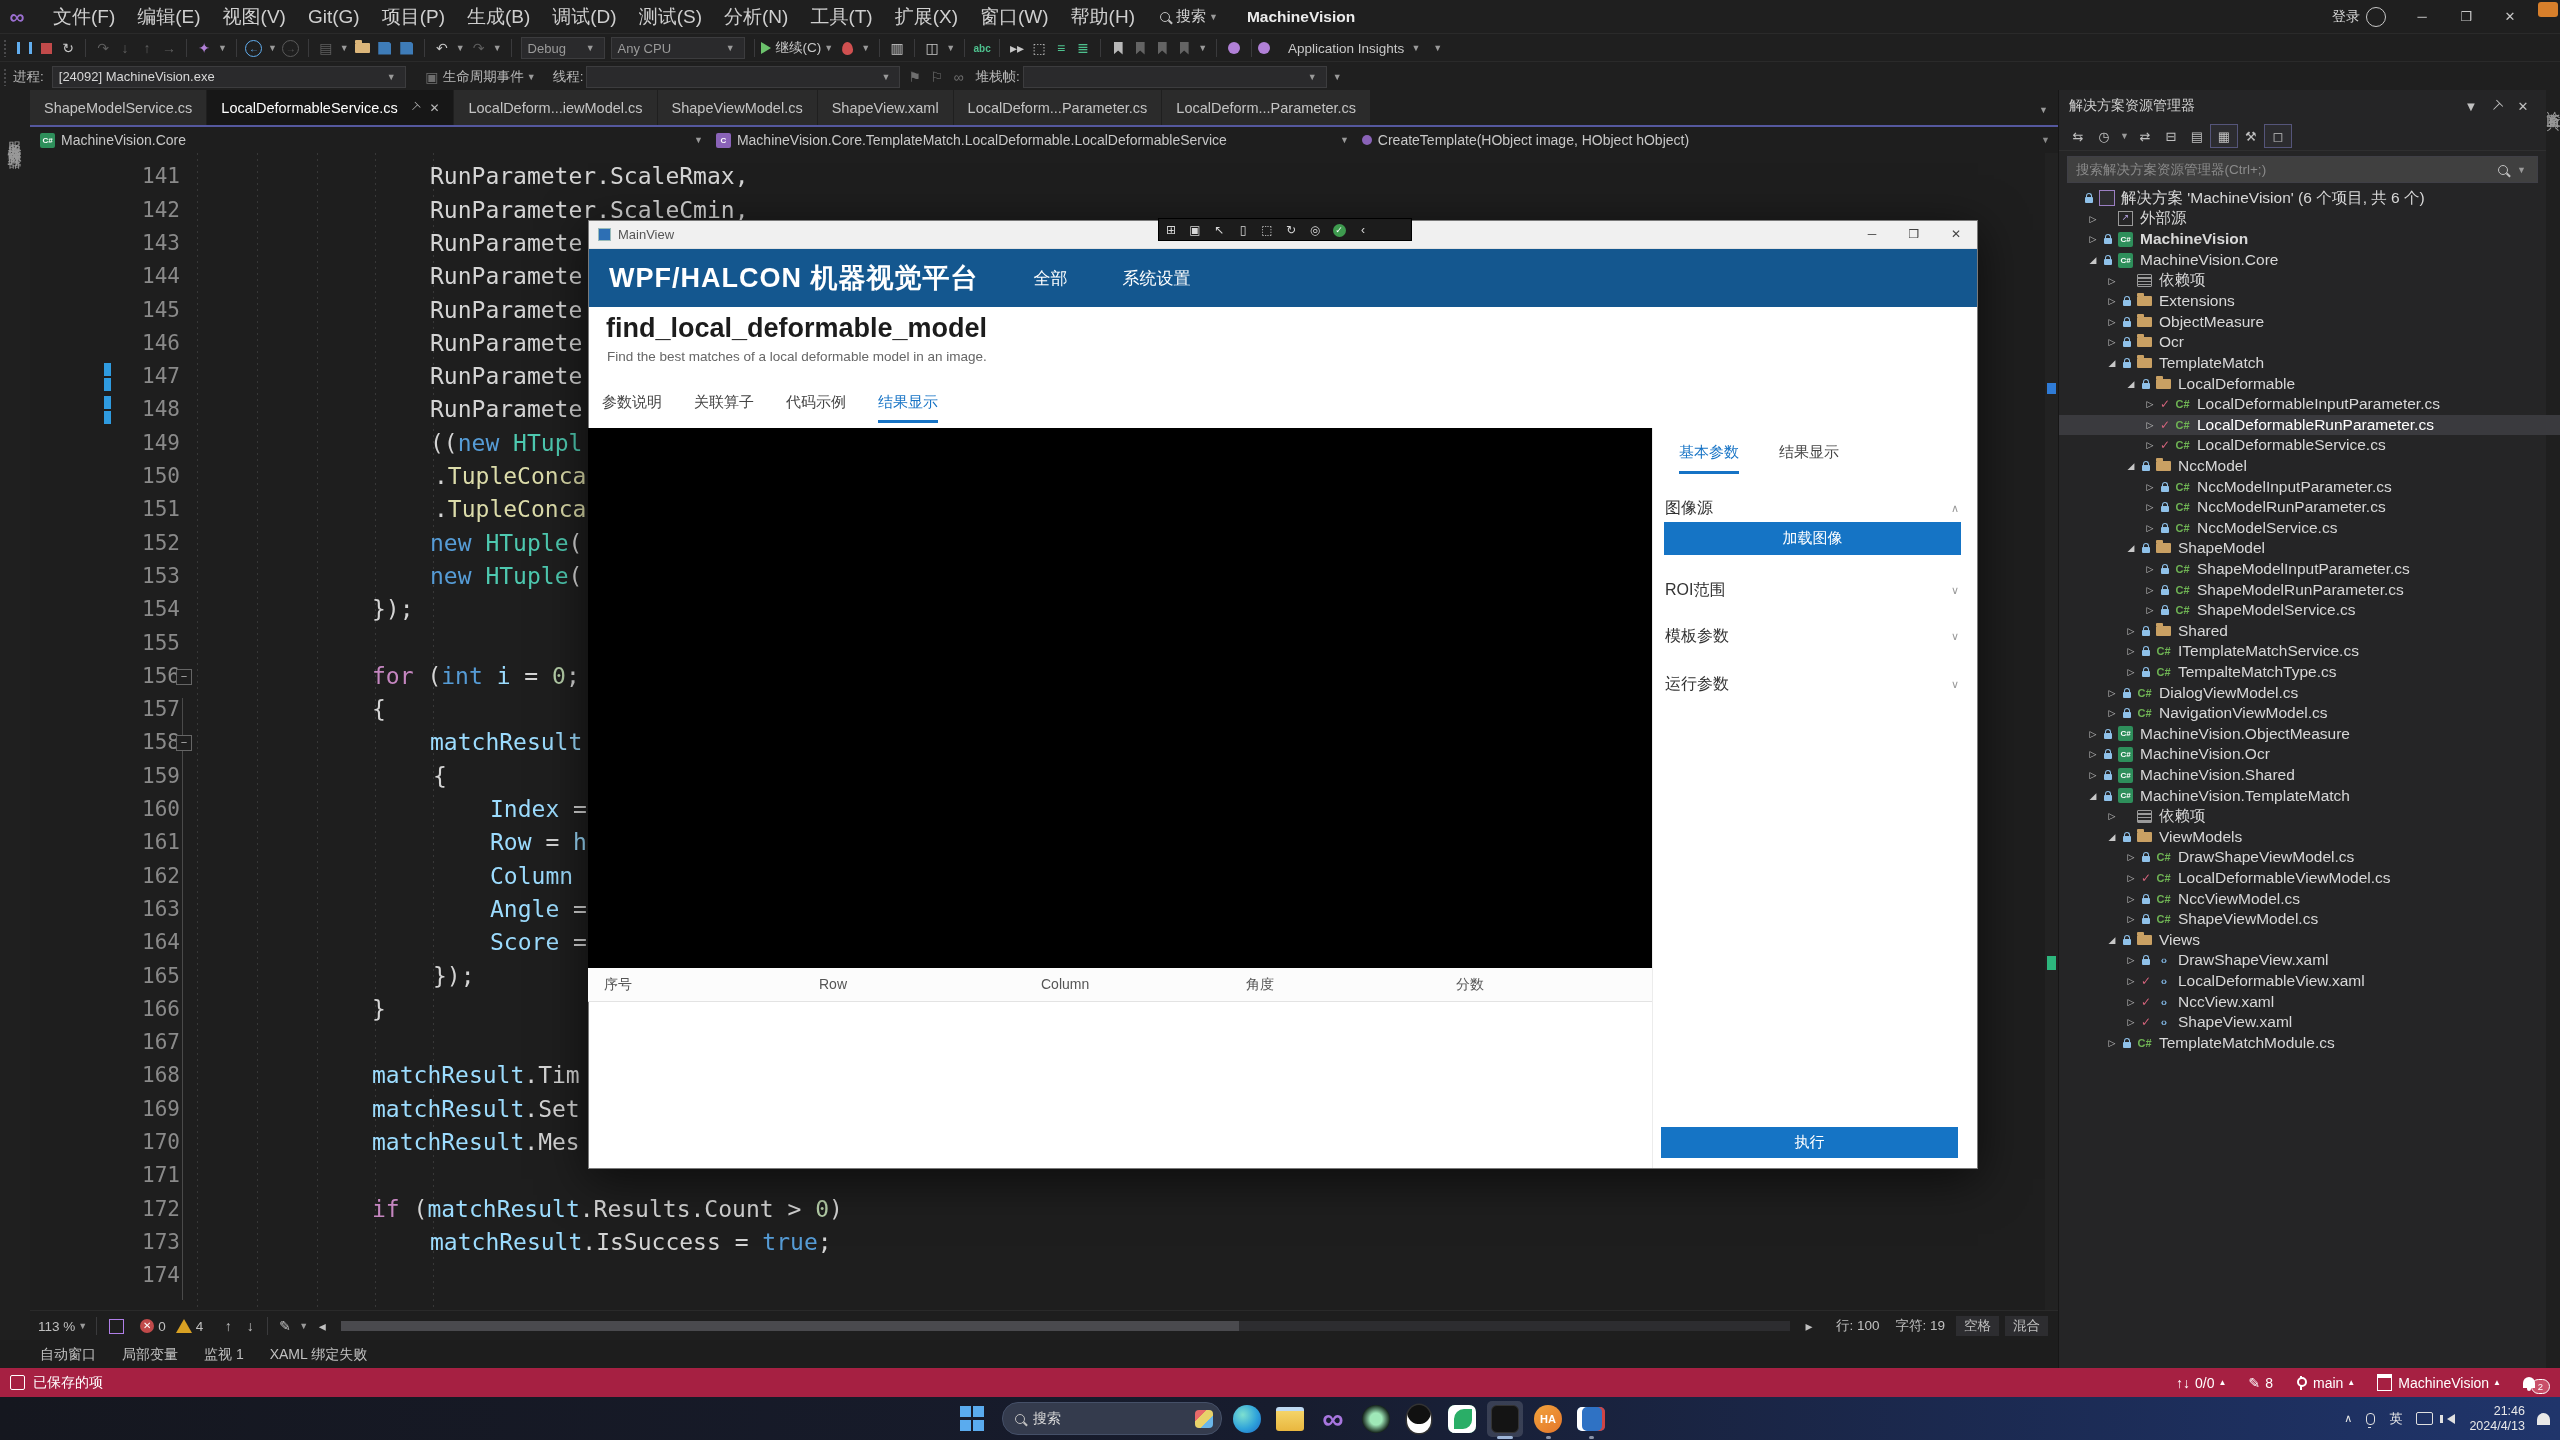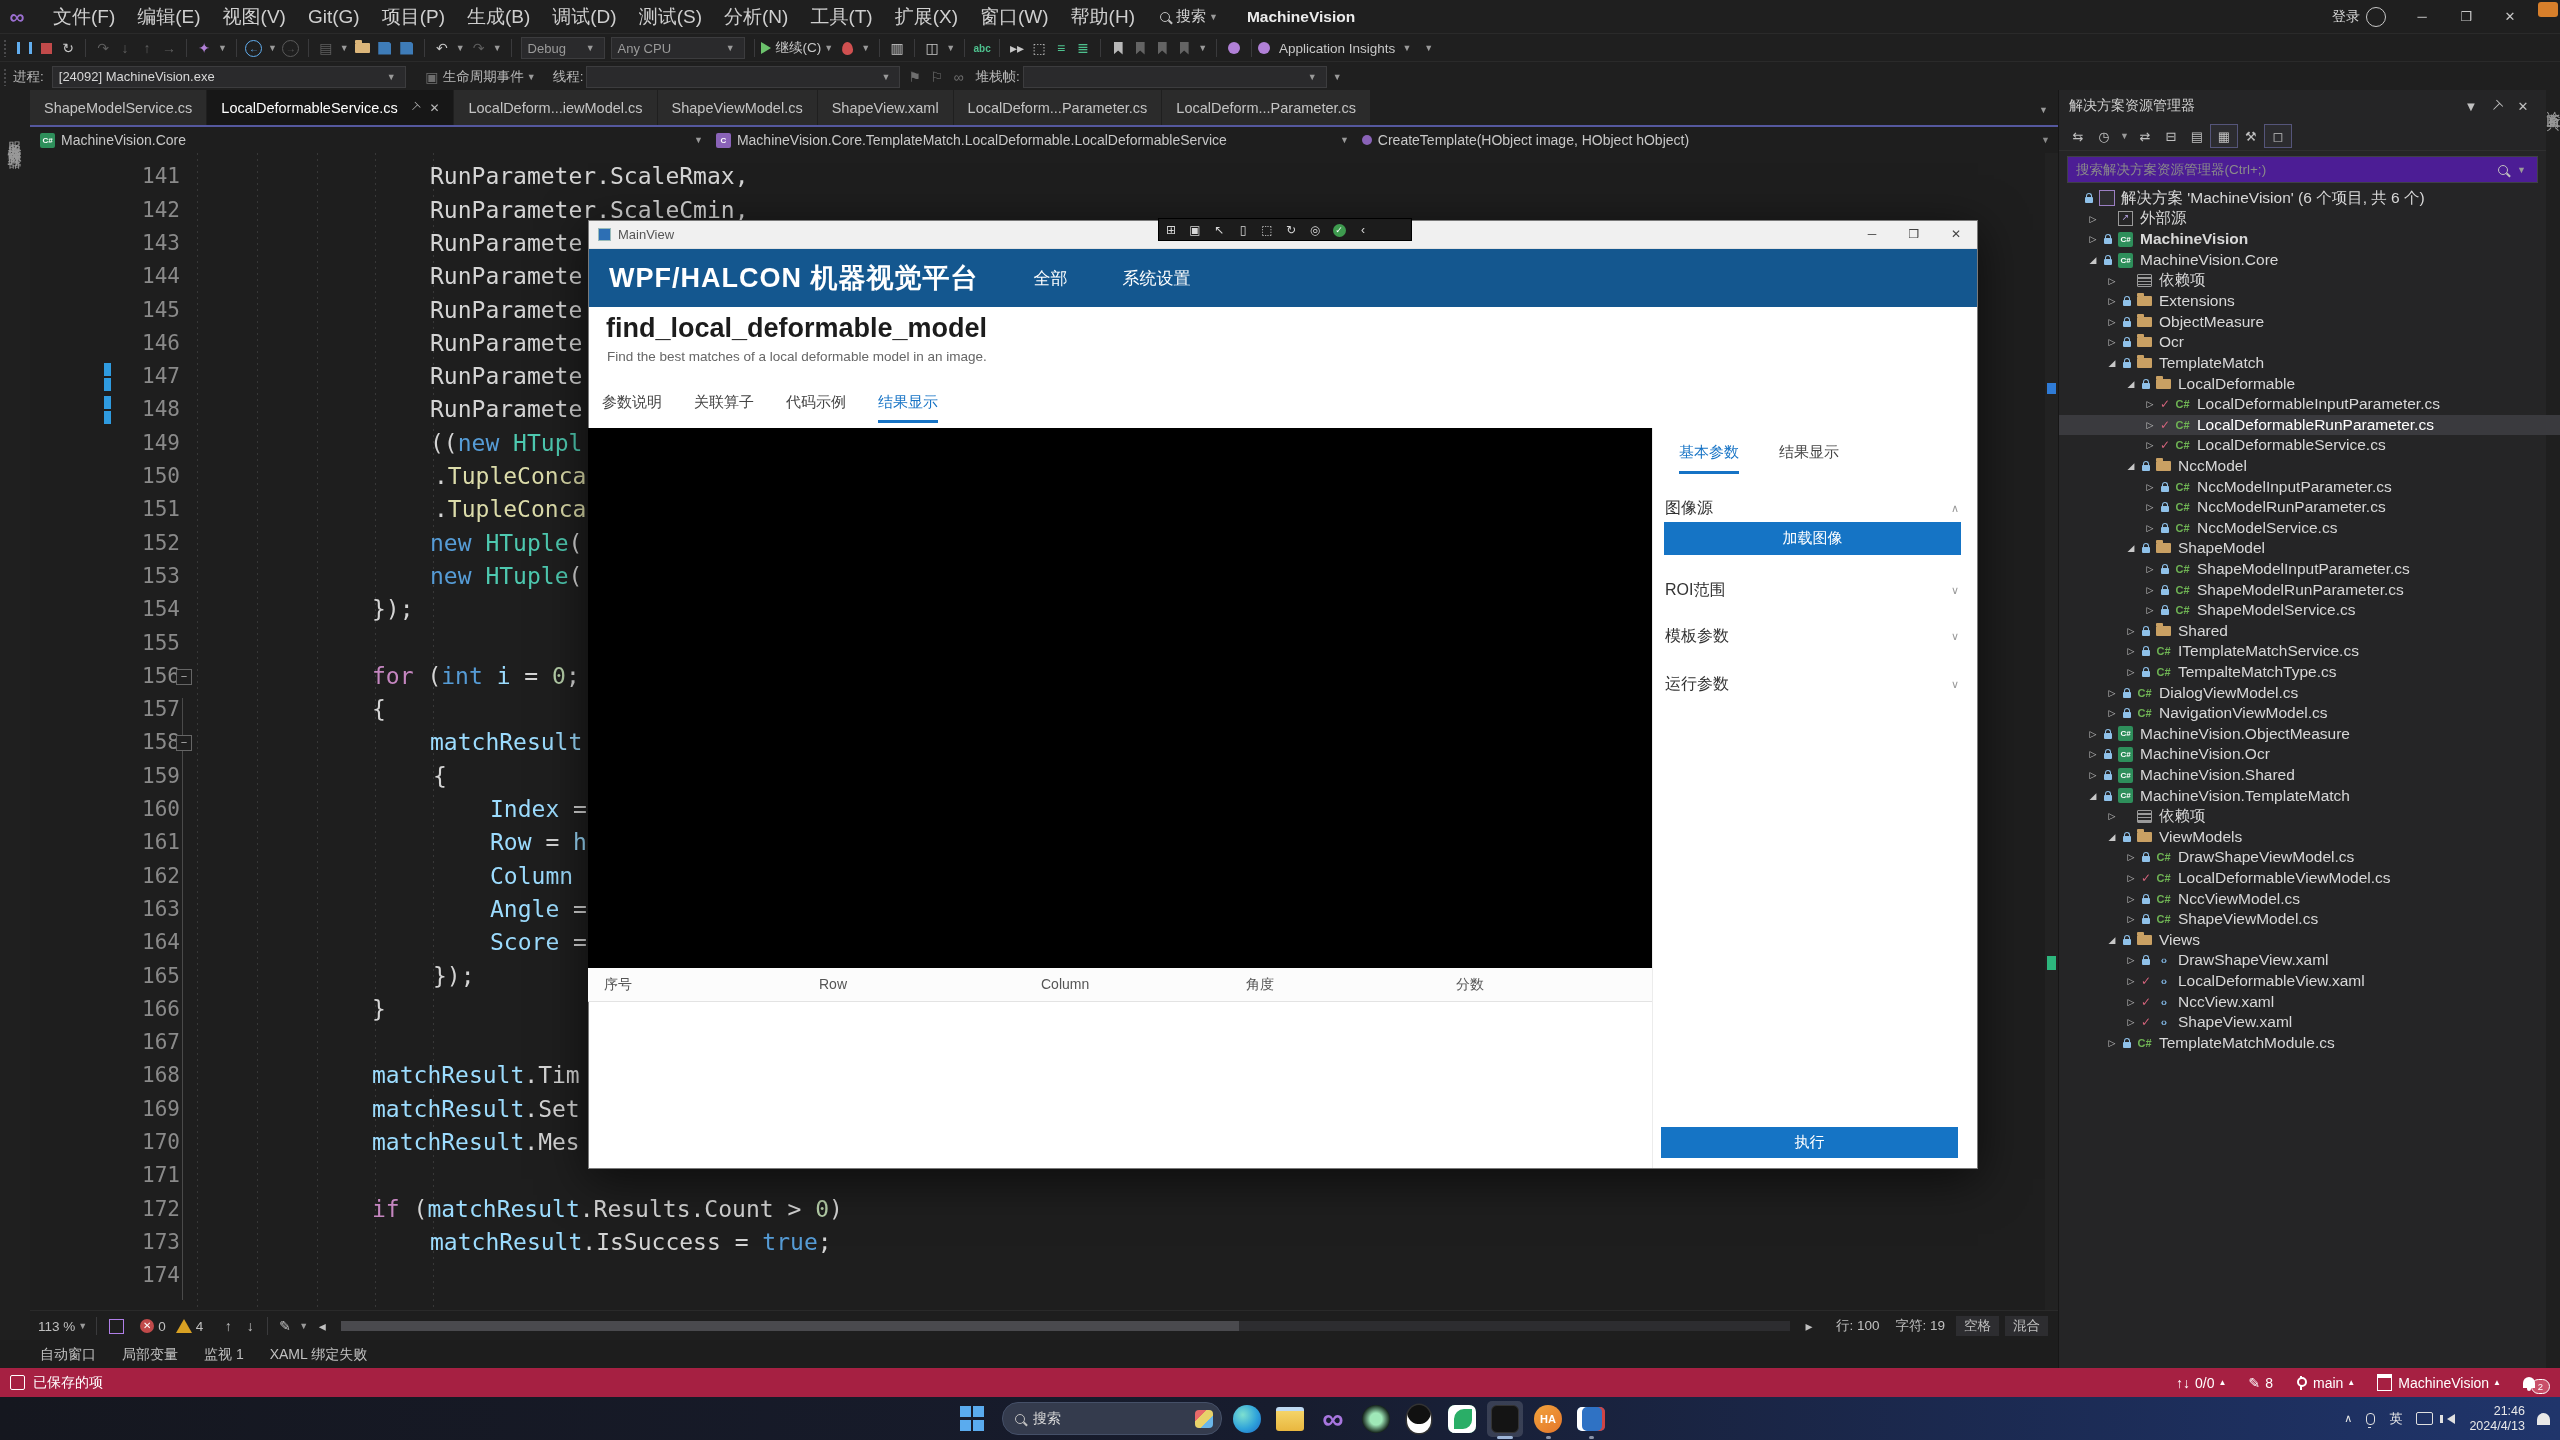--- a/index.html
+++ b/index.html
@@ -89,21 +89,21 @@
   .branch-ico:after{content:"";position:absolute;left:2px;top:1px;width:6px;height:6px;border:2px solid #fff;border-radius:50%;background:#A62042;}
   .bell{width:12px;height:11px;background:#fff;border-radius:6px 6px 0 0;position:relative;}
   .bell:after{content:"";position:absolute;left:4px;bottom:-3px;width:4px;height:3px;background:#fff;border-radius:0 0 3px 3px;}
   .badge{min-width:13px;height:13px;border-radius:8px;background:#C94F68;border:1px solid #fff;color:#fff;font-size:9.5px;line-height:13px;text-align:center;margin-left:-4px;margin-top:8px;padding:0 2px;}
   
   #sol-exp{left:2058px;top:90px;width:487px;height:1278px;background:#252526;border-left:1px solid #161616;}
   #se-title{height:32px;display:flex;align-items:center;padding:0 10px;color:#d0d0d0;font-size:14px;}
   #se-toolbar{height:28px;display:flex;align-items:center;padding:0 6px;border-bottom:1px solid #2f2f30;}
   .se-ti{width:26px;height:22px;display:flex;align-items:center;justify-content:center;color:#c0c0c0;font-size:13px;}
   .se-ti.boxed{border:1px solid #55557a;background:#2c2c30;}
-  #se-search{margin:5px 8px;height:25px;background:#4c1d95;border:1px solid #3f3f46;display:flex;align-items:center;color:#8a8a8a;font-size:13.5px;padding:0 8px;}
+  #se-search{margin:5px 8px;height:25px;background:#404040;border:1px solid #3f3f46;display:flex;align-items:center;color:#8a8a8a;font-size:13.5px;padding:0 8px;}
   #se-tree{position:relative;}
   .tree-row{position:absolute;left:0;width:487px;height:20.6px;display:flex;align-items:center;white-space:nowrap;}
   .tree-row.sel{background:#3a3a3e;}
   .exp{width:14px;flex:none;color:#c8c8c8;font-size:9px;text-align:center;}
   .slot{width:16px;flex:none;display:flex;justify-content:center;align-items:center;}
   .lock{width:8px;height:6px;background:#8FC1E9;position:relative;border-radius:1px;margin-top:4px;}
   .lock:before{content:"";position:absolute;left:1px;top:-4px;width:4px;height:4px;border:1.5px solid #8FC1E9;border-bottom:none;border-radius:3px 3px 0 0;}
   .chk{color:#D4647C;font-size:12px;font-weight:bold;}
   .ti{width:19px;flex:none;display:flex;align-items:center;justify-content:center;}
   .ti-folder{width:15px;height:10px;background:#C9A063;position:relative;border-radius:1px;}
@@ -292,21 +292,21 @@
         <span class="i-bookmark"></span>
       </span>
       <span class="caret">▼</span>
       <span class="sep"></span>
       <span class="tb-ico">
         <span class="i-bulb"></span>
       </span>
       <span class="sep"></span>
       <span class="row">
         <span class="i-bulb"></span>
-        <span style="margin: 0px 4px 0px 9px; font-size: 13.5px; color: rgb(200, 200, 200);">Application Insights</span>
+        <span style="margin: 0px 4px 0px 18px; font-size: 13.5px; color: rgb(200, 200, 200);">Application Insights</span>
         <span class="caret">▼</span>
       </span>
       <span class="caret" style="margin-left: 10px;">▼</span>
     </div>
 
   <div id="debugbar" class="abs">
     <span class="grip"></span>
     <span class="lbl">进程:</span>
     <div class="tb-select" style="width:340px;color:#d8d8d8;margin-left:8px;justify-content:space-between;">
       <span>[24092] MachineVision.exe</span>

